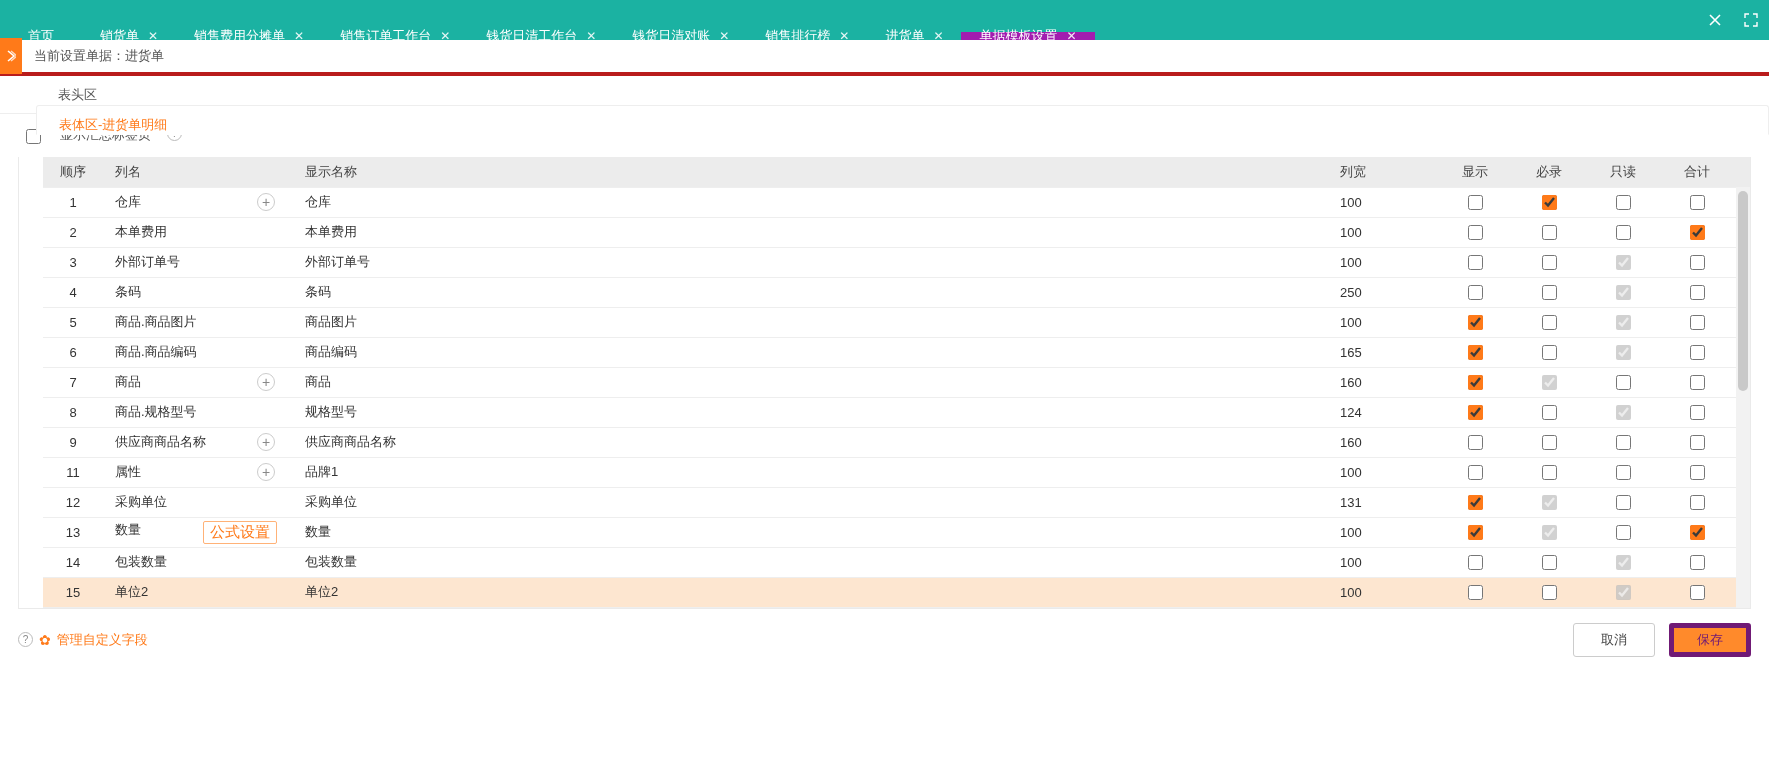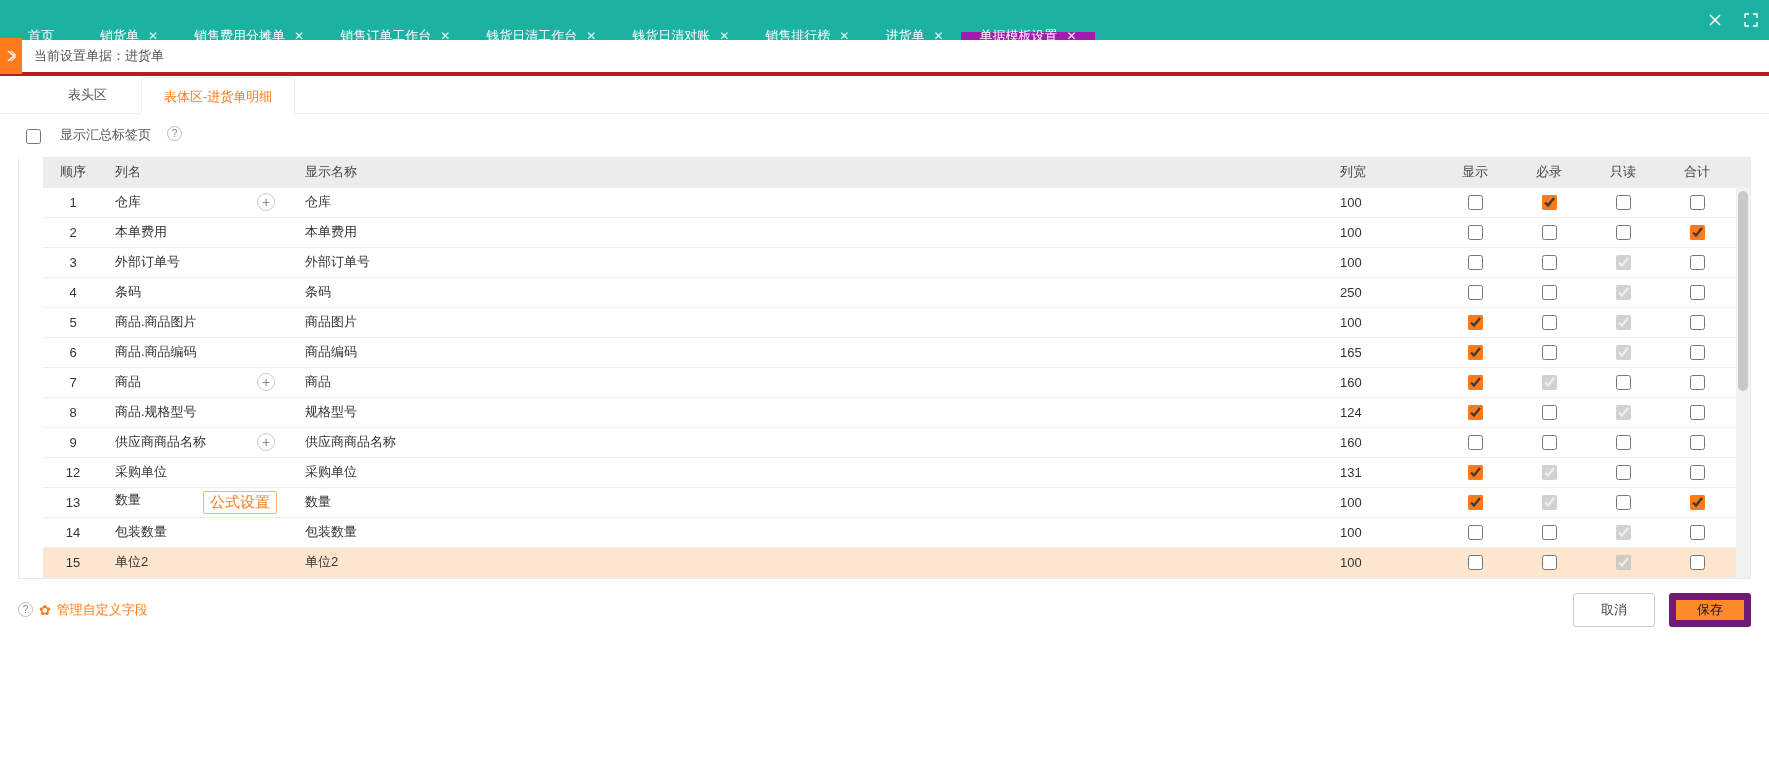--- a/index.html
+++ b/index.html
@@ -15,21 +15,21 @@
   .topbar .spacer { flex:1; }
   .topbar .right-ico { width:36px; display:flex; align-items:center; justify-content:center; cursor:pointer; }
   .topbar svg { stroke:#fff; }
 
   
   .crumbbar { height:36px; display:flex; align-items:center; border-bottom:4px solid #b91c1c; }
   .crumbbar .orange-chevron { width:22px; height:36px; background:#ff7a19; display:flex; align-items:center; justify-content:center; color:#fff; cursor:pointer; }
   .crumbbar .crumb-text { padding-left:12px; color:#555; }
 
   
-  .subtabs { display:flex; gap:12px; padding-left:46px; border-bottom:1px solid #eee; height:38px; }
+  .subtabs { display:flex; gap:0; padding-left:36px; border-bottom:1px solid #eee; height:38px;flex-direction:column; }
   .subtabs .subtab { padding:10px 22px 0; cursor:pointer; color:#555; position:relative; }
   .subtabs .subtab.active { color:#ff7a19; border:1px solid #eee; border-bottom:1px solid #fff; border-radius:3px 3px 0 0; background:#fff; top:1px; }
 
   
   .optrow { padding:12px 22px 10px; display:flex; gap:16px; color:#555; }
   .help-q { width:15px; height:15px; border:1px solid #bbb; border-radius:50%; display:inline-flex; align-items:center; justify-content:center; font-size:10px; color:#888; cursor:pointer; }
 
   
   .tbl-wrap { margin:0 18px; border:1px solid #eaeaea; border-top:none; position:relative;padding-left:24px; }
   .tbl { width:100%; border-collapse:collapse; table-layout:fixed; }
@@ -54,21 +54,21 @@
   .vscroll .thumb { position:absolute; left:2px; right:2px; top:4px; height:200px; background:#c9c9c9; border-radius:5px; }
 
   
   .footer { position:relative; margin:14px 18px 10px; display:flex; align-items:center; }
   .footer .left { display:flex; align-items:center; gap:6px; color:#ff7a19; }
   .footer .left .help-q { color:#888; border-color:#bbb; }
   .footer .left .gear { color:#ff7a19; font-size:14px; }
   .footer .btns { margin-left:auto; display:flex; gap:14px; }
   .btn { min-width:82px; height:34px; border-radius:3px; cursor:pointer; font-size:13px; display:inline-flex; align-items:center; justify-content:center; }
   .btn-cancel { background:#fff; border:1px solid #ccc; color:#444; }
-  .btn-save { background:#ff8a2b; border:7px solid #701a75; color:#0f172a; }
+  .btn-save { background:#ff8a2b; border:5px solid #701a75; color:#701a75; }
 </style>
 </head>
 <body>
 
 <div class="topbar">
   <div class="tab home">首页</div>
 
   <div class="tab">
       <span>销货单</span>
       <span class="tab-x">✕</span>
@@ -255,20 +255,31 @@
           <td><span>供应商商品名称</span><span class="plus-btn">+</span></td>
           <td>供应商商品名称</td>
           <td>160</td>
           <td class="center"><input type="checkbox" style=""></td>
           <td class="center"><input type="checkbox" style=""></td>
           <td class="center"><input type="checkbox" style=""></td>
           <td class="center"><input type="checkbox" style=""></td>
           <td></td>
         </tr>
         <tr>
+          <td class="seq">11</td>
+          <td><span>属性</span><span class="plus-btn">+</span></td>
+          <td>品牌1</td>
+          <td>100</td>
+          <td class="center"><input type="checkbox" style=""></td>
+          <td class="center"><input type="checkbox" style=""></td>
+          <td class="center"><input type="checkbox" style=""></td>
+          <td class="center"><input type="checkbox" style=""></td>
+          <td></td>
+        </tr>
+        <tr>
           <td class="seq">12</td>
           <td><span>采购单位</span></td>
           <td>采购单位</td>
           <td>131</td>
           <td class="center"><input type="checkbox" checked="" style=""></td>
           <td class="center"><input type="checkbox" checked="" disabled="" style=""></td>
           <td class="center"><input type="checkbox" style=""></td>
           <td class="center"><input type="checkbox" style=""></td>
           <td></td>
         </tr>

